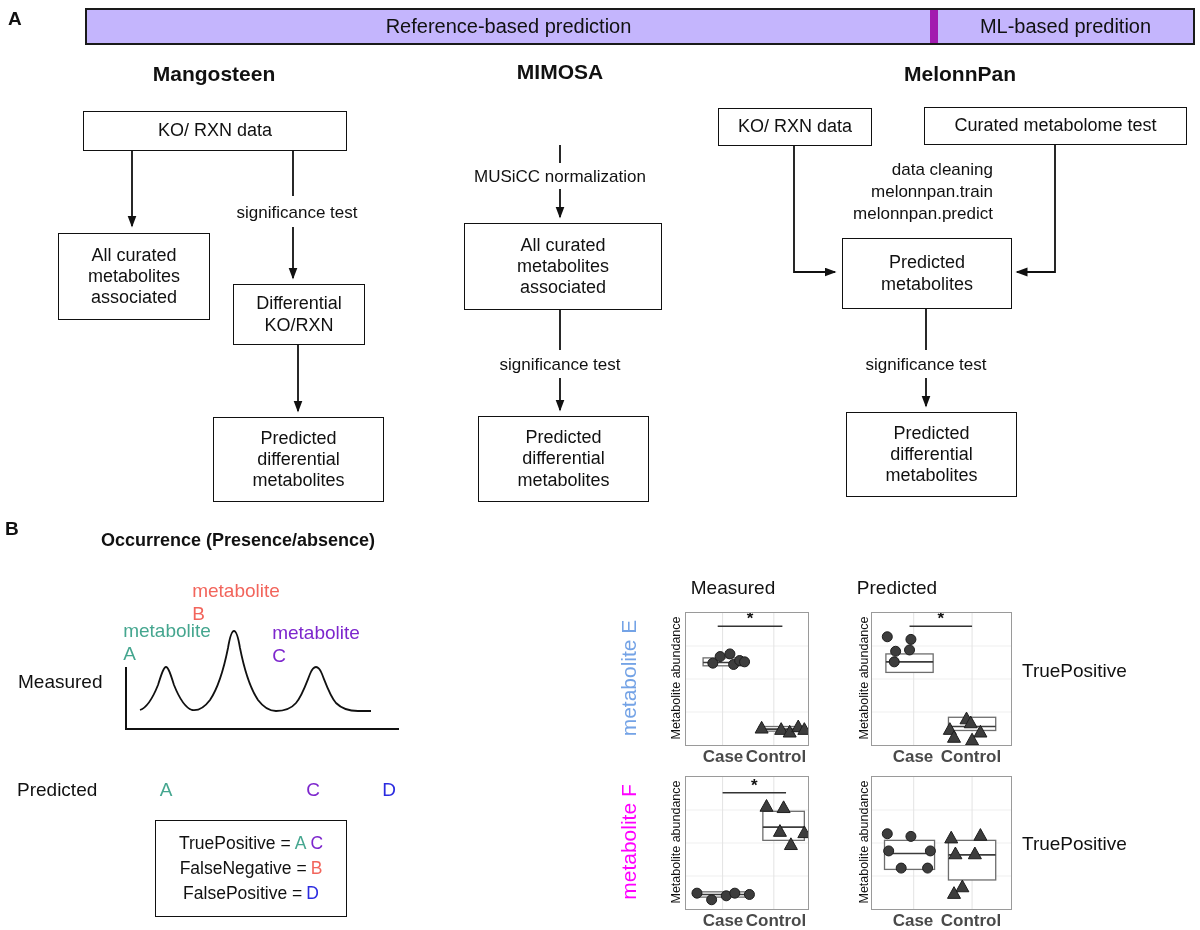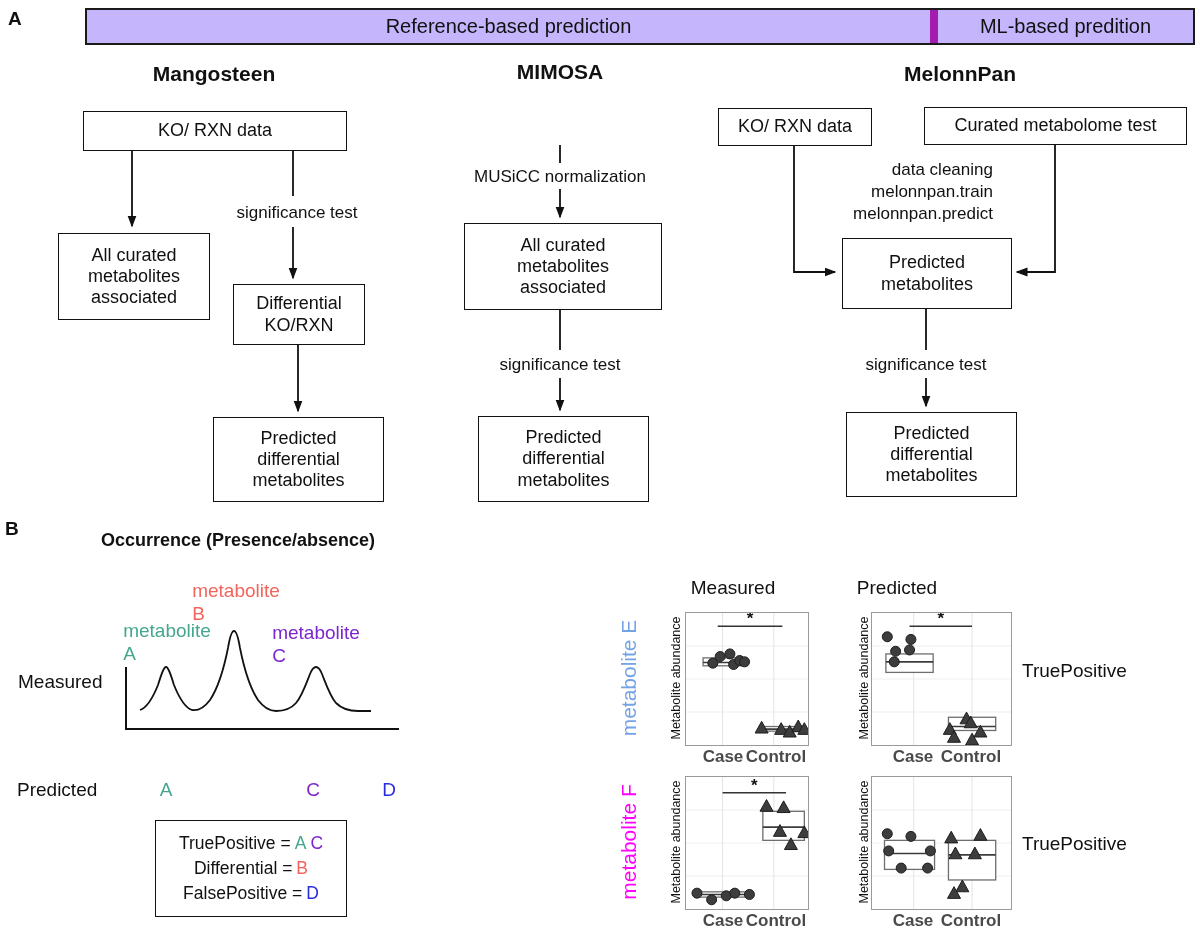--- a/index.html
+++ b/index.html
@@ -136,21 +136,21 @@
 
   <span class="cletter" style="left: 166px; top: 779px; color: rgb(69, 166, 143);">A</span>
   <span class="cletter" style="left: 313px; top: 779px; color: rgb(125, 38, 205);">C</span>
   <span class="cletter" style="left: 389px; top: 779px; color: rgb(43, 43, 224);">D</span>
 
   <div class="legendbox">
     <div class="legendline">
       <span>TruePositive =</span><span class="legend-letter" style="color: rgb(69, 166, 143);">A</span><span class="legend-letter" style="color: rgb(125, 38, 205);">C</span>
     </div>
     <div class="legendline">
-      <span>Differential =</span><span class="legend-letter" style="color: rgb(242, 101, 92);">B</span>
+      <span>FalseNegative =</span><span class="legend-letter" style="color: rgb(242, 101, 92);">B</span>
     </div>
     <div class="legendline">
       <span>FalsePositive =</span><span class="legend-letter" style="color: rgb(43, 43, 224);">D</span>
     </div>
   </div>
 
   <div class="colhdr" style="left:733px;top:577px">Measured</div>
   <div class="colhdr" style="left:897px;top:577px">Predicted</div>
 
   <div class="vlabel met" style="left: 629px; top: 678px; color: rgb(116, 163, 230);">metabolite E</div>

